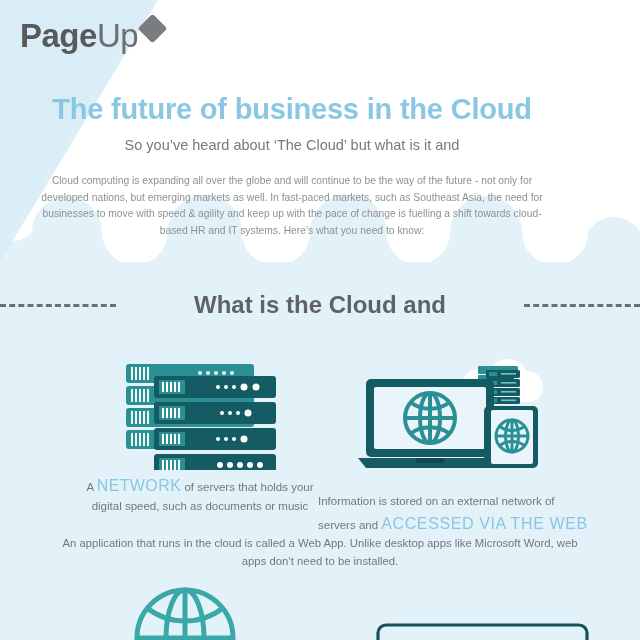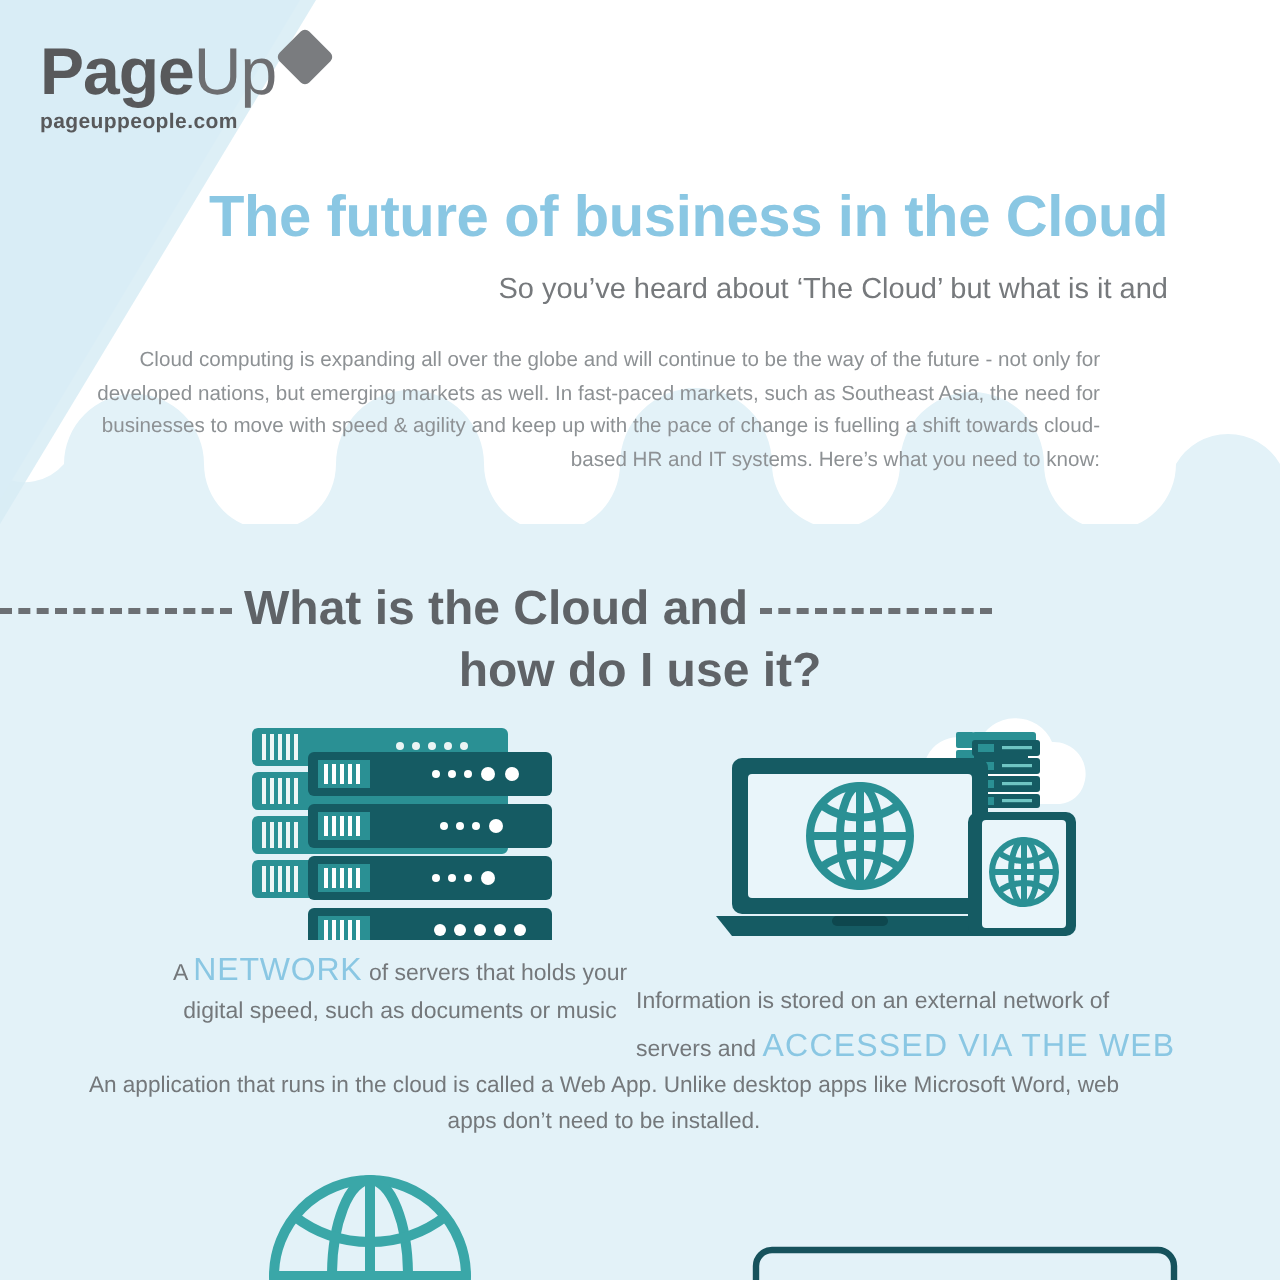--- a/index.html
+++ b/index.html
@@ -30,40 +30,40 @@
     background:#7a7c7f; border-radius:3px;
     transform:rotate(45deg); margin-left:4px;
     vertical-align:8px;
   }
   #logo-url {
     font-size:10.5px; font-weight:700; color:#58595b;
     letter-spacing:0.2px; margin-top:3px;
   }
 
   
-  #hero { position:absolute; left:0; top:0; width:584px; z-index:5; text-align:right; }
+  #hero { position:absolute; left:0; top:0; width:584px; z-index:5; text-align:center; }
   #hero-title {
     margin-top:93px; font-size:29px; font-weight:700;
     color:#8ac7e3; letter-spacing:-0.2px; line-height:1.15;
   }
   #hero-sub {
     margin-top:9px; font-size:14.5px; color:#76797c; line-height:1.42;
   }
   #hero-body {
     margin:17px auto 0; width:516px; font-size:10.3px;
     color:#8d9194; line-height:1.62;
   }
 
   
   #section-head {
     position:absolute; left:0; top:290px; width:640px;
     text-align:center; z-index:4;
   }
   #section-head-row {
-    display:flex; align-items:center; justify-content:flex-start; gap:6px;
+    display:flex; align-items:center; justify-content:space-between; gap:6px;
   }
   .dash-rule {
     height:0; border-top:3px dashed #6c7074; width:116px;
   }
   #section-title-1, #section-title-2 {
     font-size:24px; font-weight:700; color:#5f6367; line-height:1.28;
     white-space:nowrap;
   }
 
   
@@ -79,21 +79,21 @@
     font-size:16px; color:#8ac7e3; letter-spacing:0.4px; font-weight:400;
   }
   #cap-right {
     position:absolute; left:318px; top:470px; width:270px;
     font-size:11.5px; color:#74787b; line-height:1.62; z-index:4;margin-top:22px;
   }
   #cap-right .big {
     font-size:16px; color:#8ac7e3; letter-spacing:0.6px; font-weight:400;
   }
   #cap-bottom {
-    position:absolute; left:37px; top:535px; width:530px;
+    position:absolute; left:55px; top:535px; width:530px;
     text-align:center; font-size:11.3px; color:#74787b; line-height:1.55; z-index:4;
   }
 
   
   #globe-bottom { position:absolute; left:130px; top:580px; z-index:3; }
   #device-bottom { position:absolute; left:375px; top:622px; z-index:3; }
 </style>
 </head>
 <body>
 
@@ -117,38 +117,36 @@
 </div>
 
 <svg style="position:absolute;left:0;top:0;width:200px;height:262px;z-index:2;" viewBox="0 0 200 262">
   <path d="M 0,0 L 150,0 L 0,250 Z" fill="#d9edf6"></path>
 </svg>
 
 <div id="logo">
   <div>
     <span id="logo-word"><span>Page</span><span class="light">Up</span></span><span id="logo-diamond"></span>
   </div>
-  <div id="logo-url">pageuppeople.com</div>
 </div>
 
 <div id="hero">
   <div id="hero-title">The future of business in the Cloud</div>
   <div id="hero-sub">
     <div>So you’ve heard about ‘The Cloud’ but what is it and</div>
   </div>
   <div id="hero-body">Cloud computing is expanding all over the globe and will continue to be the way of the future - not only for developed nations, but emerging markets as well. In fast-paced markets, such as Southeast Asia, the need for businesses to move with speed &amp; agility and keep up with the pace of change is fuelling a shift towards cloud-based HR and IT systems. Here’s what you need to know:</div>
 </div>
 
 <div id="section-head">
   <div id="section-head-row">
     <span class="dash-rule"></span>
     <span id="section-title-1">What is the Cloud and</span>
     <span class="dash-rule"></span>
   </div>
-  <div id="section-title-2">how do I use it?</div>
 </div>
 
 <svg id="servers-art" width="190" height="110" viewBox="0 0 190 110">
   <g>
     <rect x="8" y="4" width="128" height="19" rx="3" fill="#2a9094"></rect>
     <rect x="8" y="26" width="128" height="19" rx="3" fill="#2a9094"></rect>
     <rect x="8" y="48" width="128" height="19" rx="3" fill="#2a9094"></rect>
     <rect x="8" y="70" width="128" height="19" rx="3" fill="#2a9094"></rect>
     <g fill="#ffffff" opacity="0.92">
       <rect x="13" y="7" width="2" height="13"></rect>

